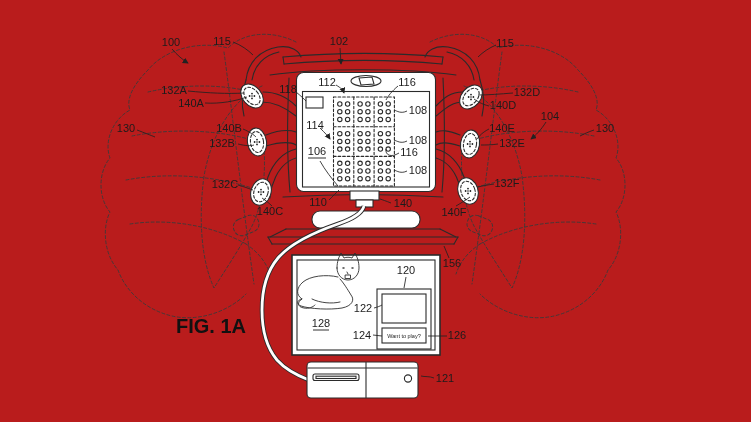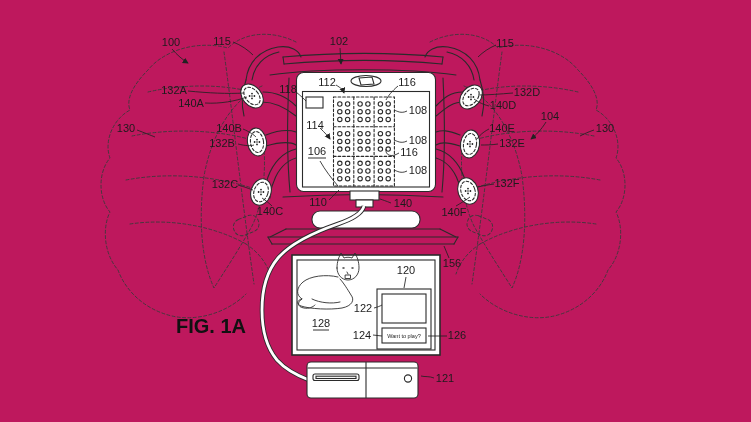--- a/index.html
+++ b/index.html
@@ -1,16 +1,16 @@
 <!DOCTYPE html>
 <html><head>
 <meta charset="utf-8">
 <style>
   html,body{margin:0;padding:0;background:#ffffff;}
-  .canvas{position:relative;width:751px;height:422px;background:#be185d;overflow:hidden;
+  .canvas{position:relative;width:751px;height:422px;background:#b91c1c;overflow:hidden;
           font-family:"Liberation Sans",sans-serif;}
   svg{display:block;}
   .solid path,.solid rect,.solid ellipse,.solid line,.solid circle{fill:none;stroke:#2b2b2b;stroke-width:1.1;stroke-linecap:round;}
   .thick{stroke-width:1.6 !important;}
   .whitefill{fill:#ffffff !important;}
   .hand path,.hand rect,.hand ellipse{fill:none;stroke:#3a3a3a;stroke-width:0.9;stroke-dasharray:3 2.3;stroke-linecap:round;}
   .dashedline{stroke-dasharray:2.6 2 !important;}
   .leader path{fill:none;stroke:#222222;stroke-width:0.85;}
   .ref{font-family:"Liberation Sans",sans-serif;font-size:11px;fill:#1c1c1c;}
   .fig{font-family:"Liberation Sans",sans-serif;font-size:20px;font-weight:bold;fill:#111111;}

